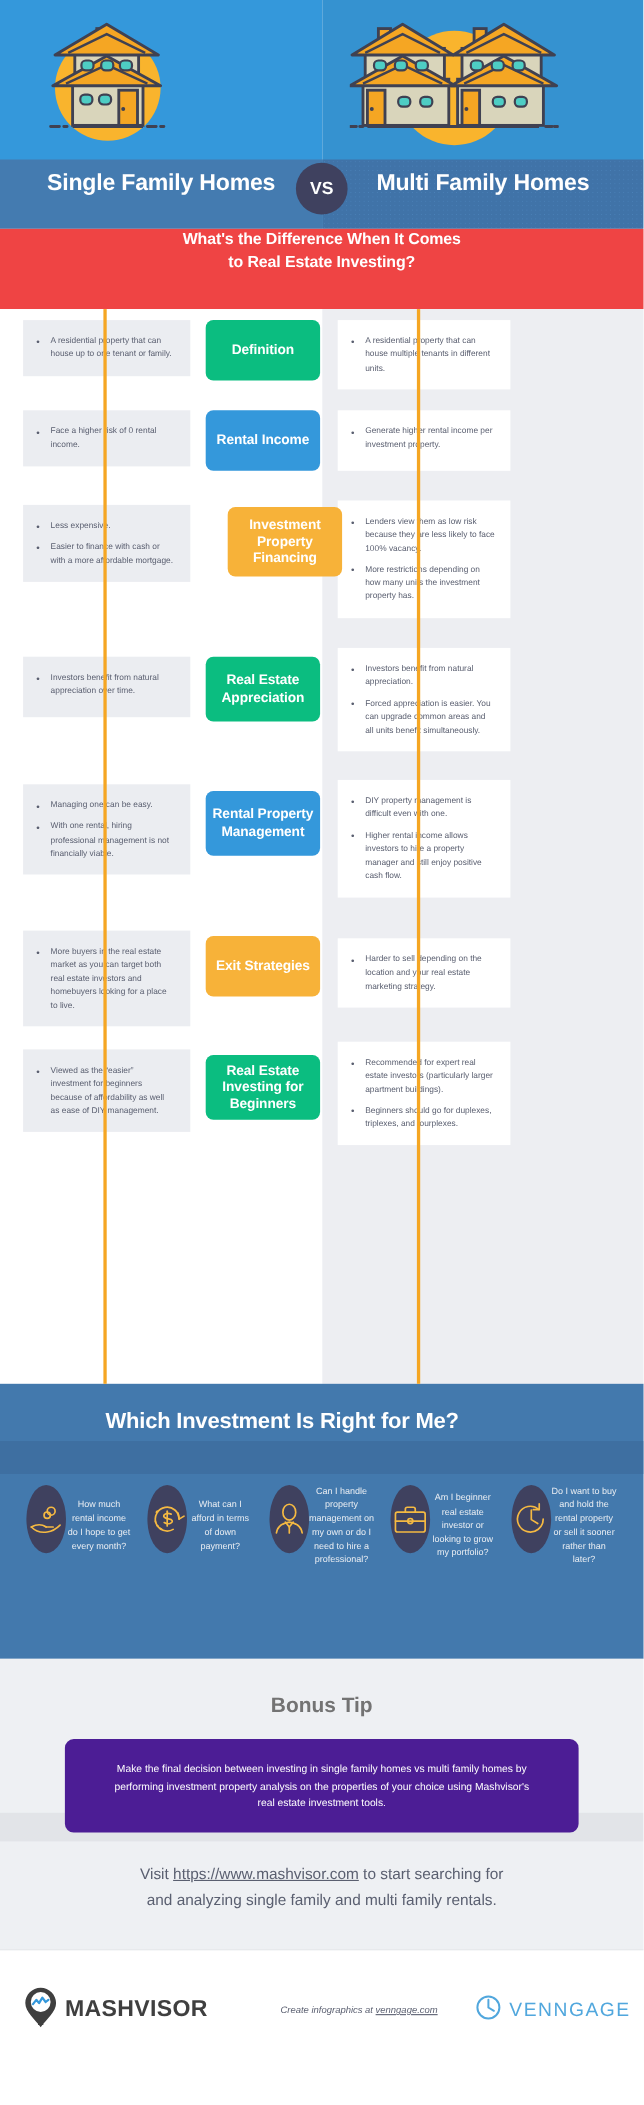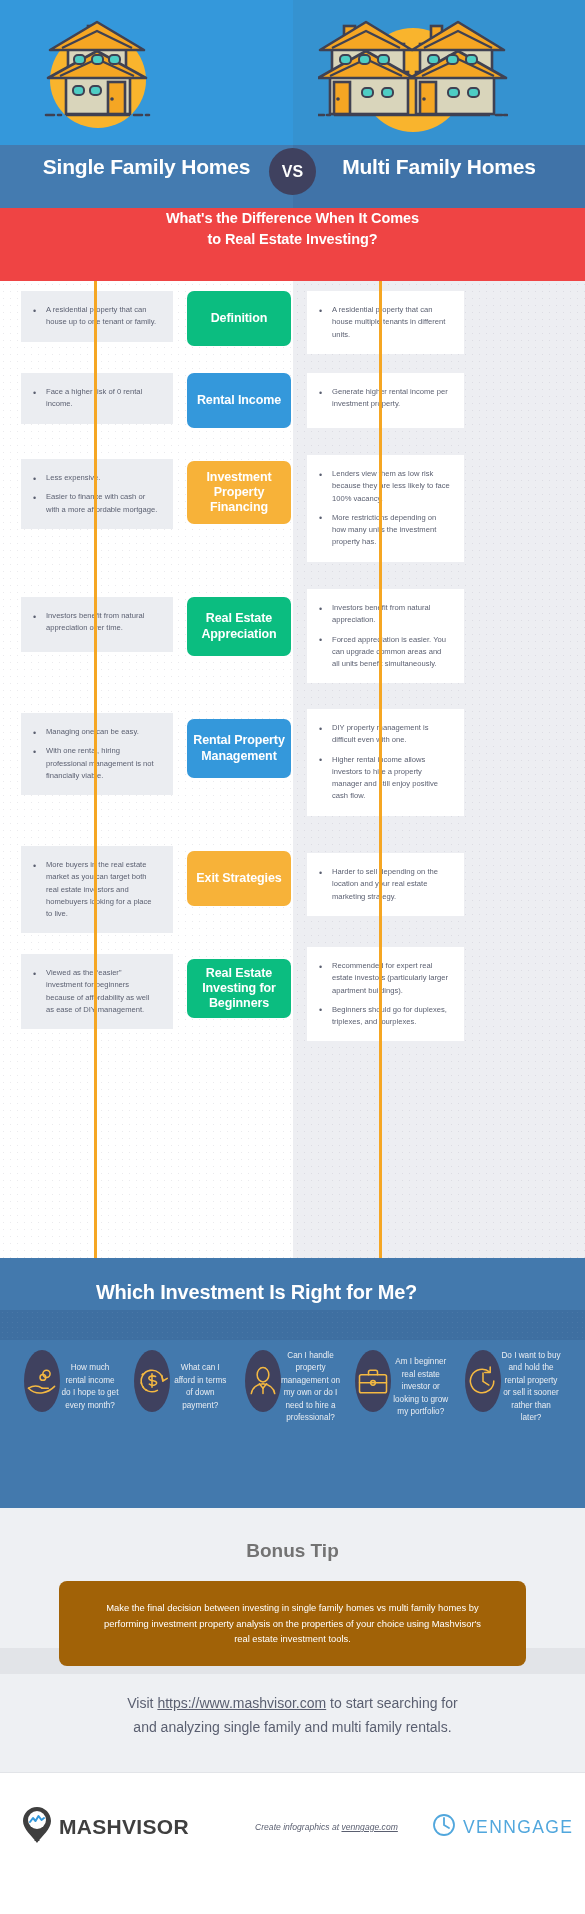--- a/index.html
+++ b/index.html
@@ -75,21 +75,21 @@
   .q-circle { width:62px; height:62px; border-radius:50%; background:#3f415f;
       display:flex; align-items:center; justify-content:center; }
   .q-text { margin-top:12px; color:#e9edf2; font-size:8.2px; line-height:1.52; text-align:center; }
 
   
   .bonus { position:relative; width:585px; height:264px; background:#eef0f3; overflow:hidden; }
   .bonus .stripe { position:absolute; left:0; top:140px; width:585px; height:26px; background:#e2e4e8; }
   .bonus-title { position:absolute; left:0; top:32px; width:585px; text-align:center;
       color:#737373; font-size:19px; font-weight:bold; z-index:3; }
   .bonus-card { position:absolute; left:59px; top:73px; width:467px; padding:19px 38px;
-      background:#a16207; border-radius:8px; color:#ffffff; font-size:9.4px; line-height:1.66;
+      background:#4c1d95; border-radius:8px; color:#ffffff; font-size:9.4px; line-height:1.66;
       text-align:center; z-index:3; }
   .bonus-visit { position:absolute; left:0; top:184px; width:585px; text-align:center;
       color:#5a5f70; font-size:14px; line-height:1.7; z-index:3; }
   .bonus-visit a { color:#5a5f70; text-decoration:underline; }
 
   
   .footer { position:relative; width:504px; height:142px; background:#ffffff; }
   .footer .sep { position:absolute; left:0; top:0; width:585px; height:1px; background:#e2e4e8; }
   .footer-inner { position:absolute; left:0; top:30px; width:585px; height:50px;
       display:flex; align-items:center; }
@@ -212,21 +212,21 @@
           <li>Less expensive.</li>
           <li>Easier to finance with cash or with a more affordable mortgage.</li>
         </ul>
       </div>
       <div class="cell right" style="top: 174px; min-height: 97px;">
         <ul>
           <li>Lenders view them as low risk because they are less likely to face 100% vacancy.</li>
           <li>More restrictions depending on how many units the investment property has.</li>
         </ul>
       </div>
-      <div class="badge" style="top: 180px; height: 63px; background: rgb(247, 178, 57);">Investment Property Financing</div>
+      <div class="badge" style="top: 180px; height: 63px; background: rgb(247, 178, 57); margin-left: 20px;">Investment Property Financing</div>
       <div class="cell left" style="top: 316px; min-height: 55px;">
         <ul>
           <li>Investors benefit from natural appreciation over time.</li>
         </ul>
       </div>
       <div class="cell right" style="top: 308px; min-height: 89px;">
         <ul>
           <li>Investors benefit from natural appreciation.</li>
           <li>Forced appreciation is easier. You can upgrade common areas and all units benefit simultaneously.</li>
         </ul>

